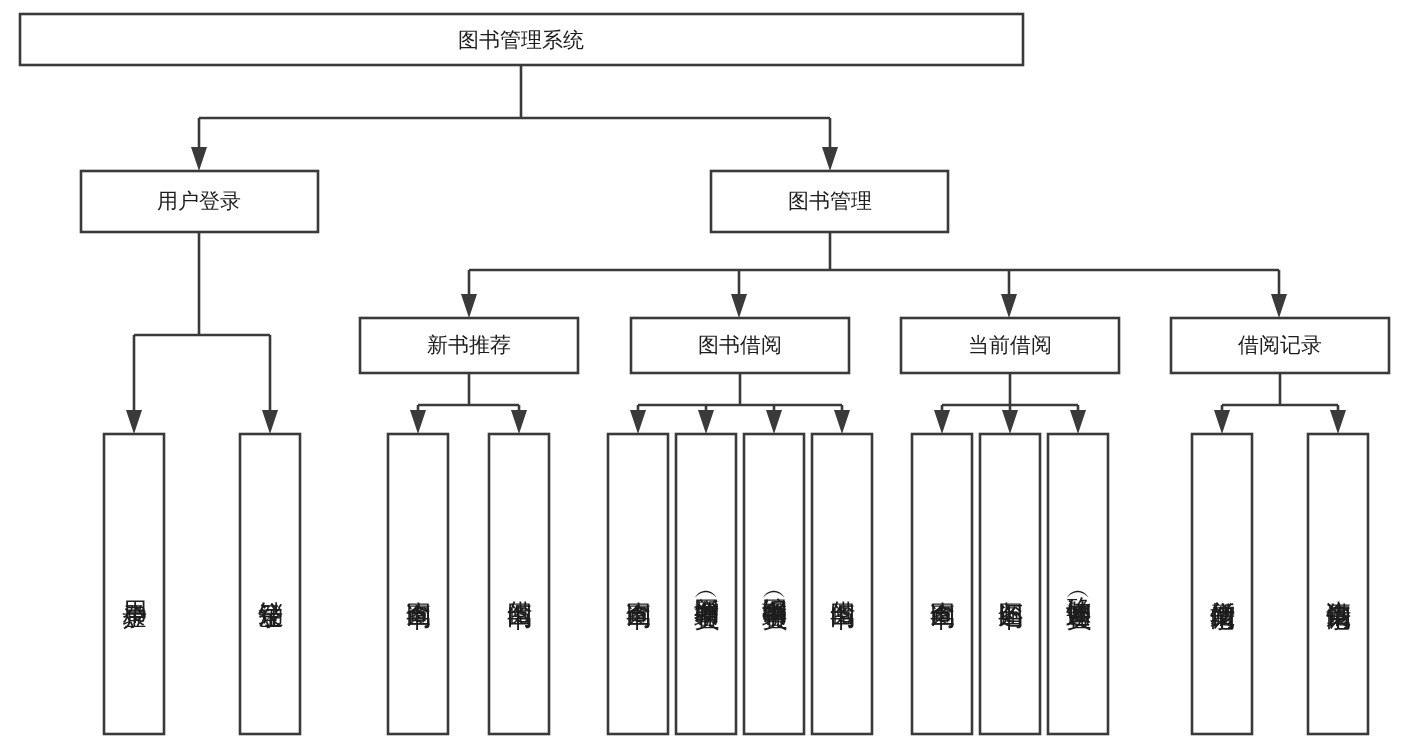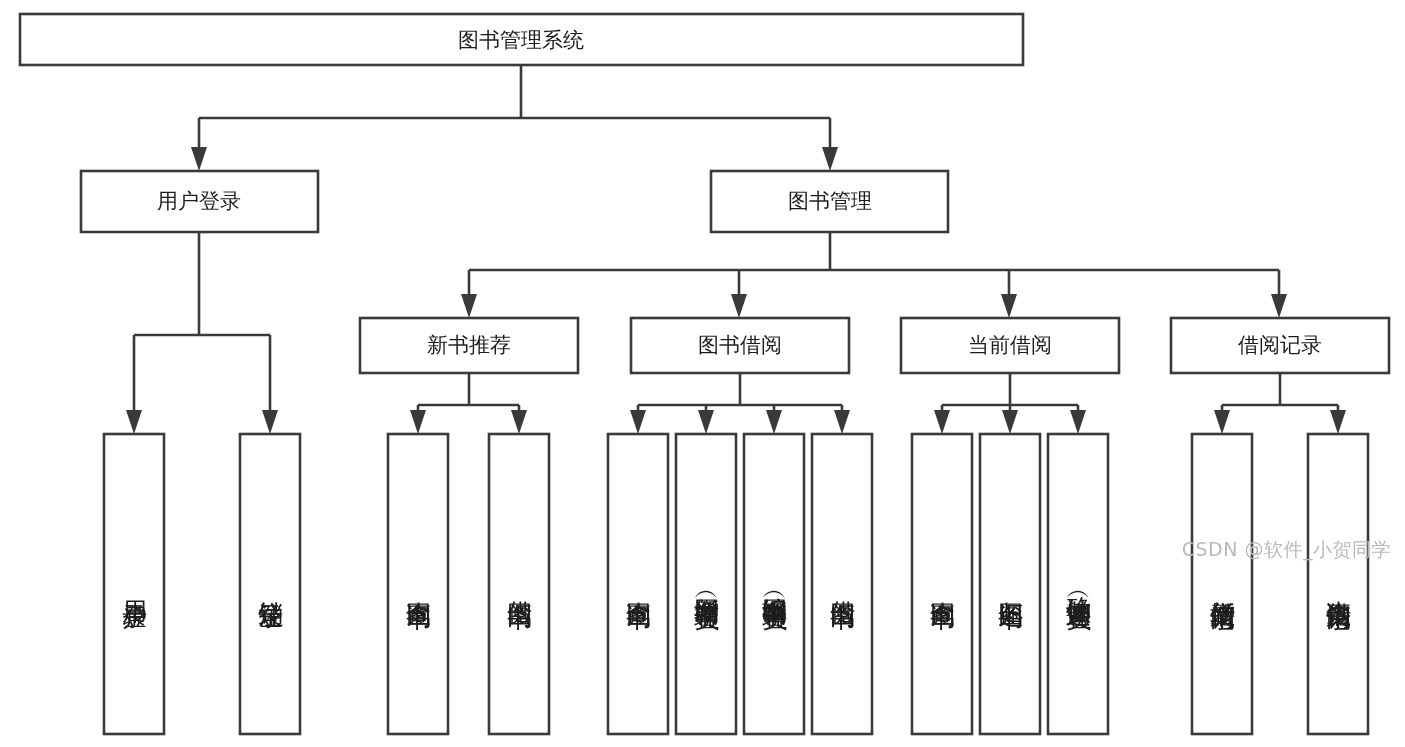--- a/index.html
+++ b/index.html
@@ -253,15 +253,14 @@
     <span class="leaf-label">确认归还（管理员）</span>
   </div>
 
   <div class="leaf-label-wrap" style="left:1192px; top:434px; width:60px; height:300px;">
     <span class="leaf-label">新增借阅记录</span>
   </div>
   <div class="leaf-label-wrap" style="left:1308px; top:434px; width:60px; height:300px;">
     <span class="leaf-label">查询借阅记录</span>
   </div>
 
-  <div class="watermark">CSDN @软件_小贺同学</div>
 
 </div>
 
 </body></html>

